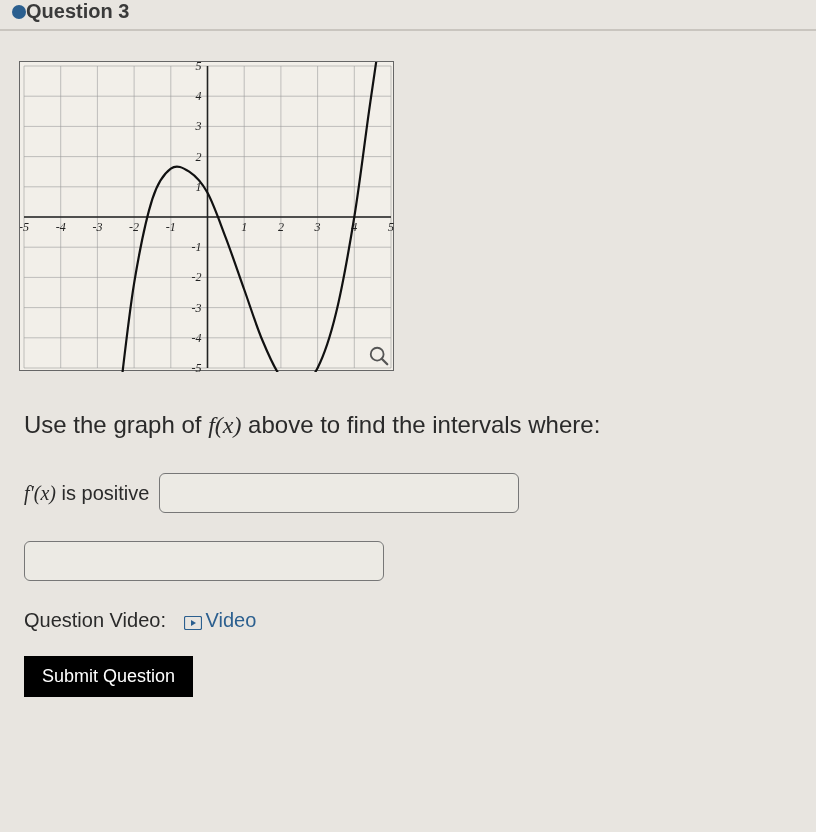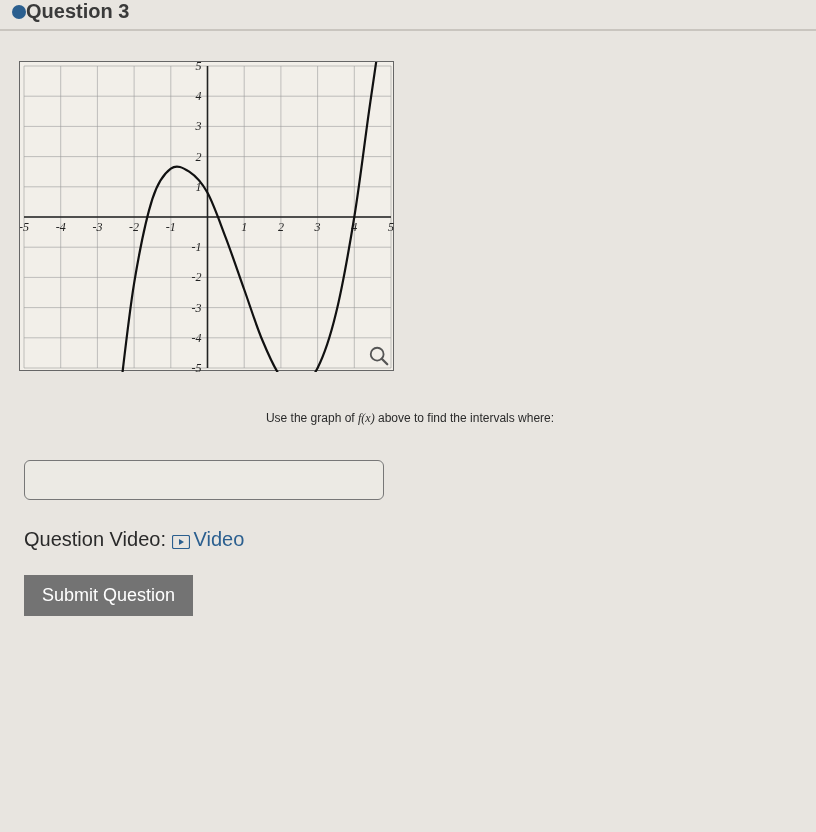--- a/index.html
+++ b/index.html
@@ -49,23 +49,22 @@
     background: #f2efe9;
   }
   .zoom-icon {
     position: absolute;
     right: 4px;
     bottom: 4px;
     width: 22px;
     height: 22px;
   }
   .prompt {
-    font-size: 12px;
+    font-size: 24px;
     margin: 0 0 34px 0;
-    text-align: center;
   }
   .row {
     display: flex;
     align-items: center;
     gap: 10px;
     margin-bottom: 28px;
     font-size: 20px;
   }
   .row label { white-space: nowrap; }
   .row input[type=text] {
@@ -77,24 +76,25 @@
     font-size: 18px;
     padding: 0 10px;
   }
   .help {
     font-size: 20px;
     margin: 8px 0 24px 0;
   }
   .video-link {
     color: #2b5f8f;
     cursor: pointer;
+    margin-left: 12px;
   }
   .video-link svg { vertical-align: -3px; margin-right: 4px;}
   .submit-btn {
-    background: #737373;
+    background: #000000;
     color: #fff;
     border: none;
     font-size: 18px;
     padding: 10px 18px;
     cursor: pointer;
   }
   .italic-f { font-style: italic; font-family: Georgia, serif;}
 </style>
 </head>
 <body>
@@ -165,20 +165,26 @@
           <circle cx="10" cy="10" r="7" fill="none" stroke="#555" stroke-width="2"></circle>
           <line x1="15" y1="15" x2="21" y2="21" stroke="#555" stroke-width="2.5" stroke-linecap="round"></line>
         </svg>
     </span>
   </div>
 
   <p class="prompt">
     <span>Use the graph of </span><span class="italic-f">f(x)</span><span> above to find the intervals where:</span>
   </p>
 
+  <div class="row">
+    <label>
+      <span class="italic-f">f'(x)</span><span> is positive</span>
+    </label>
+    <input type="text" value="" style="">
+  </div>
 
   <div class="row">
     <input type="text" value="" style="">
   </div>
 
   <div class="help">
     <span>Question Video:</span>
     <span class="video-link">
       <svg width="18" height="14" viewBox="0 0 18 14">
           <rect x="0.5" y="0.5" width="17" height="13" rx="1.5" fill="none" stroke="#2b5f8f" stroke-width="1.2"></rect>

